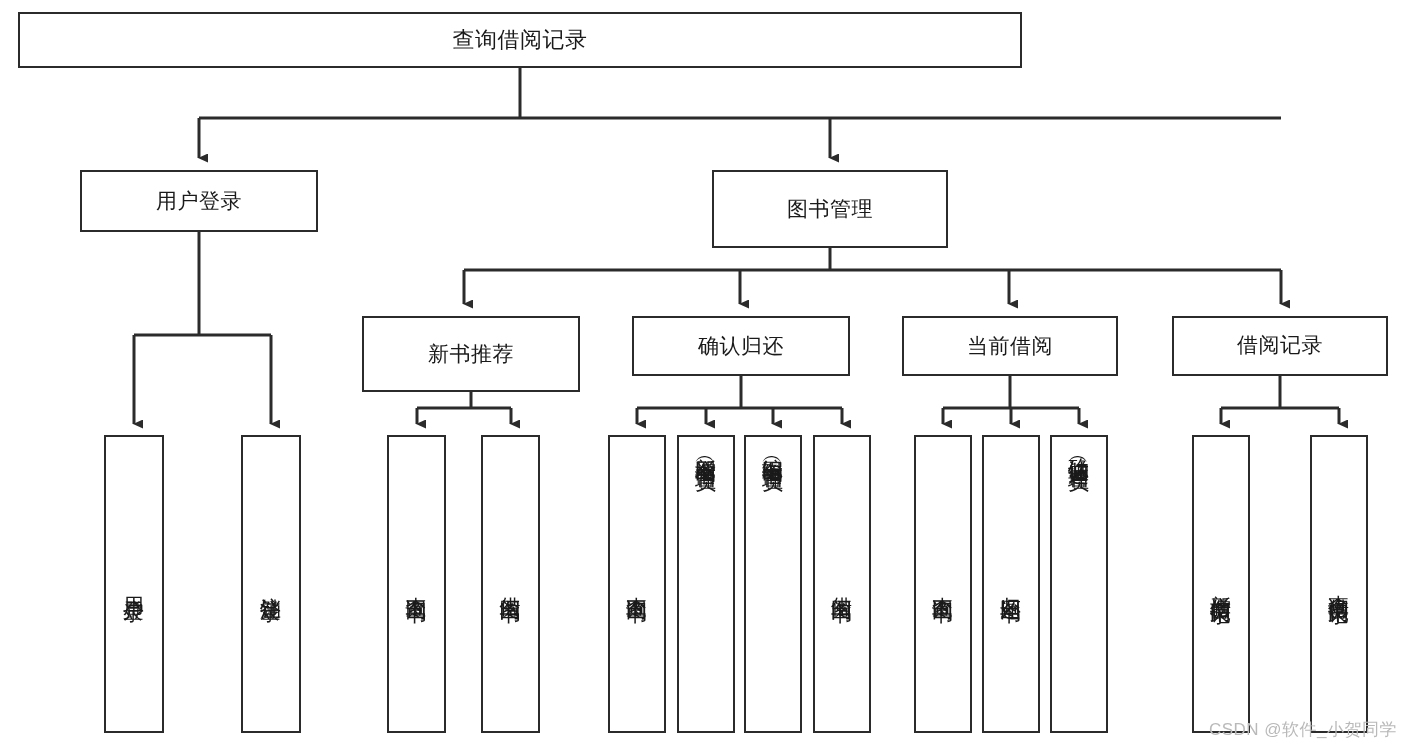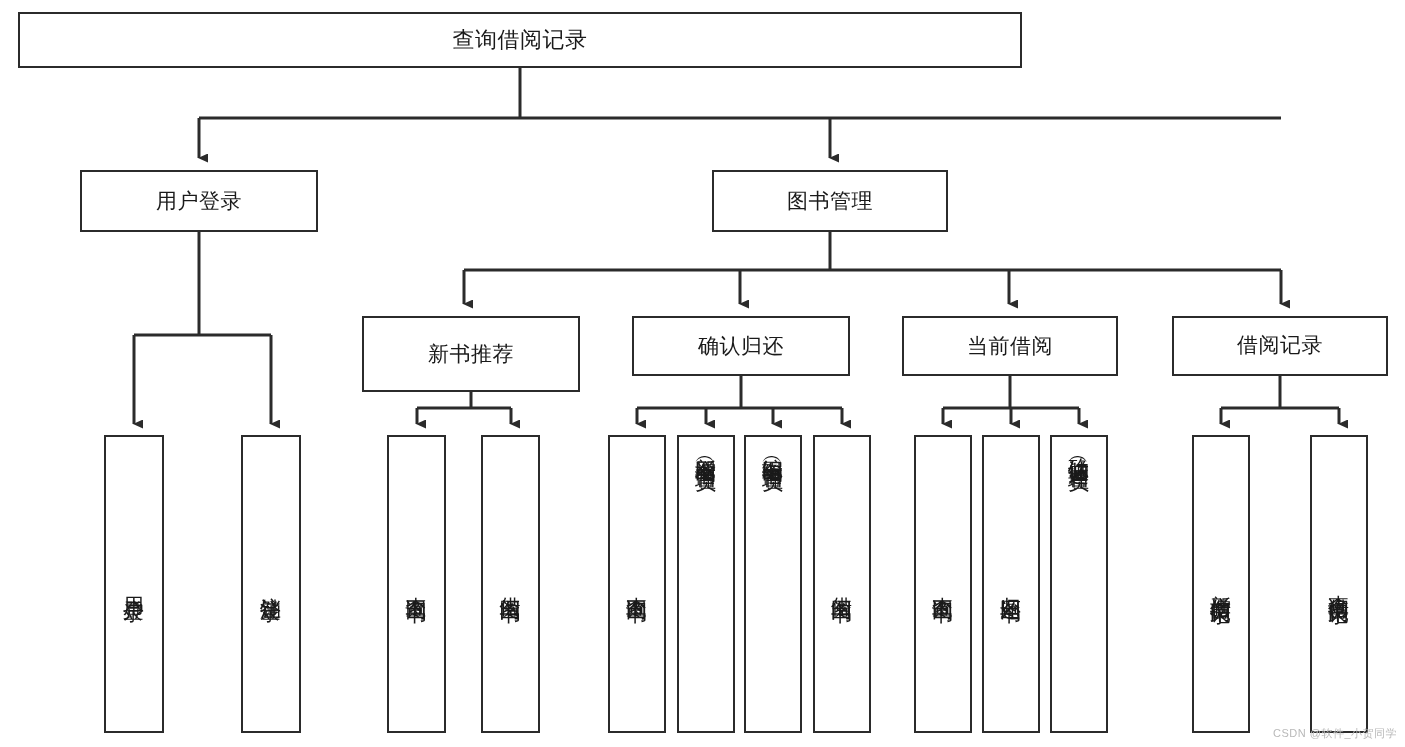--- a/index.html
+++ b/index.html
@@ -60,21 +60,21 @@
     white-space: nowrap;
   }
   .node-vertical.center-text {
     align-items: center;
     padding-top: 0;
   }
   #watermark {
     position: absolute;
     right: 8px;
     bottom: 6px;
-    font-size: 11px;
+    font-size: 17px;
     color: #b9b9b9;
     letter-spacing: 0.5px;
     user-select: none;
     white-space: nowrap;
   }
 </style>
 </head>
 <body>
 
 <div id="canvas">
@@ -130,21 +130,21 @@
     </g>
   </svg>
 
   <div class="node-box node-horizontal node-root" style="left:18px; top:12px; width:1004px; height:56px;">
     <span class="node-label">查询借阅记录</span>
   </div>
 
   <div class="node-box node-horizontal" style="left:80px; top:170px; width:238px; height:62px;">
     <span class="node-label">用户登录</span>
   </div>
-  <div class="node-box node-horizontal" style="left:712px; top:170px; width:236px; height:62px;">
+  <div class="node-box node-horizontal" style="left:712px; top:170px; width:236px; height:78px;">
     <span class="node-label">图书管理</span>
   </div>
 
   <div class="node-box node-horizontal" style="left:362px; top:316px; width:218px; height:76px;">
     <span class="node-label">新书推荐</span>
   </div>
   <div class="node-box node-horizontal" style="left:632px; top:316px; width:218px; height:60px;">
     <span class="node-label">确认归还</span>
   </div>
   <div class="node-box node-horizontal" style="left:902px; top:316px; width:216px; height:60px;">

